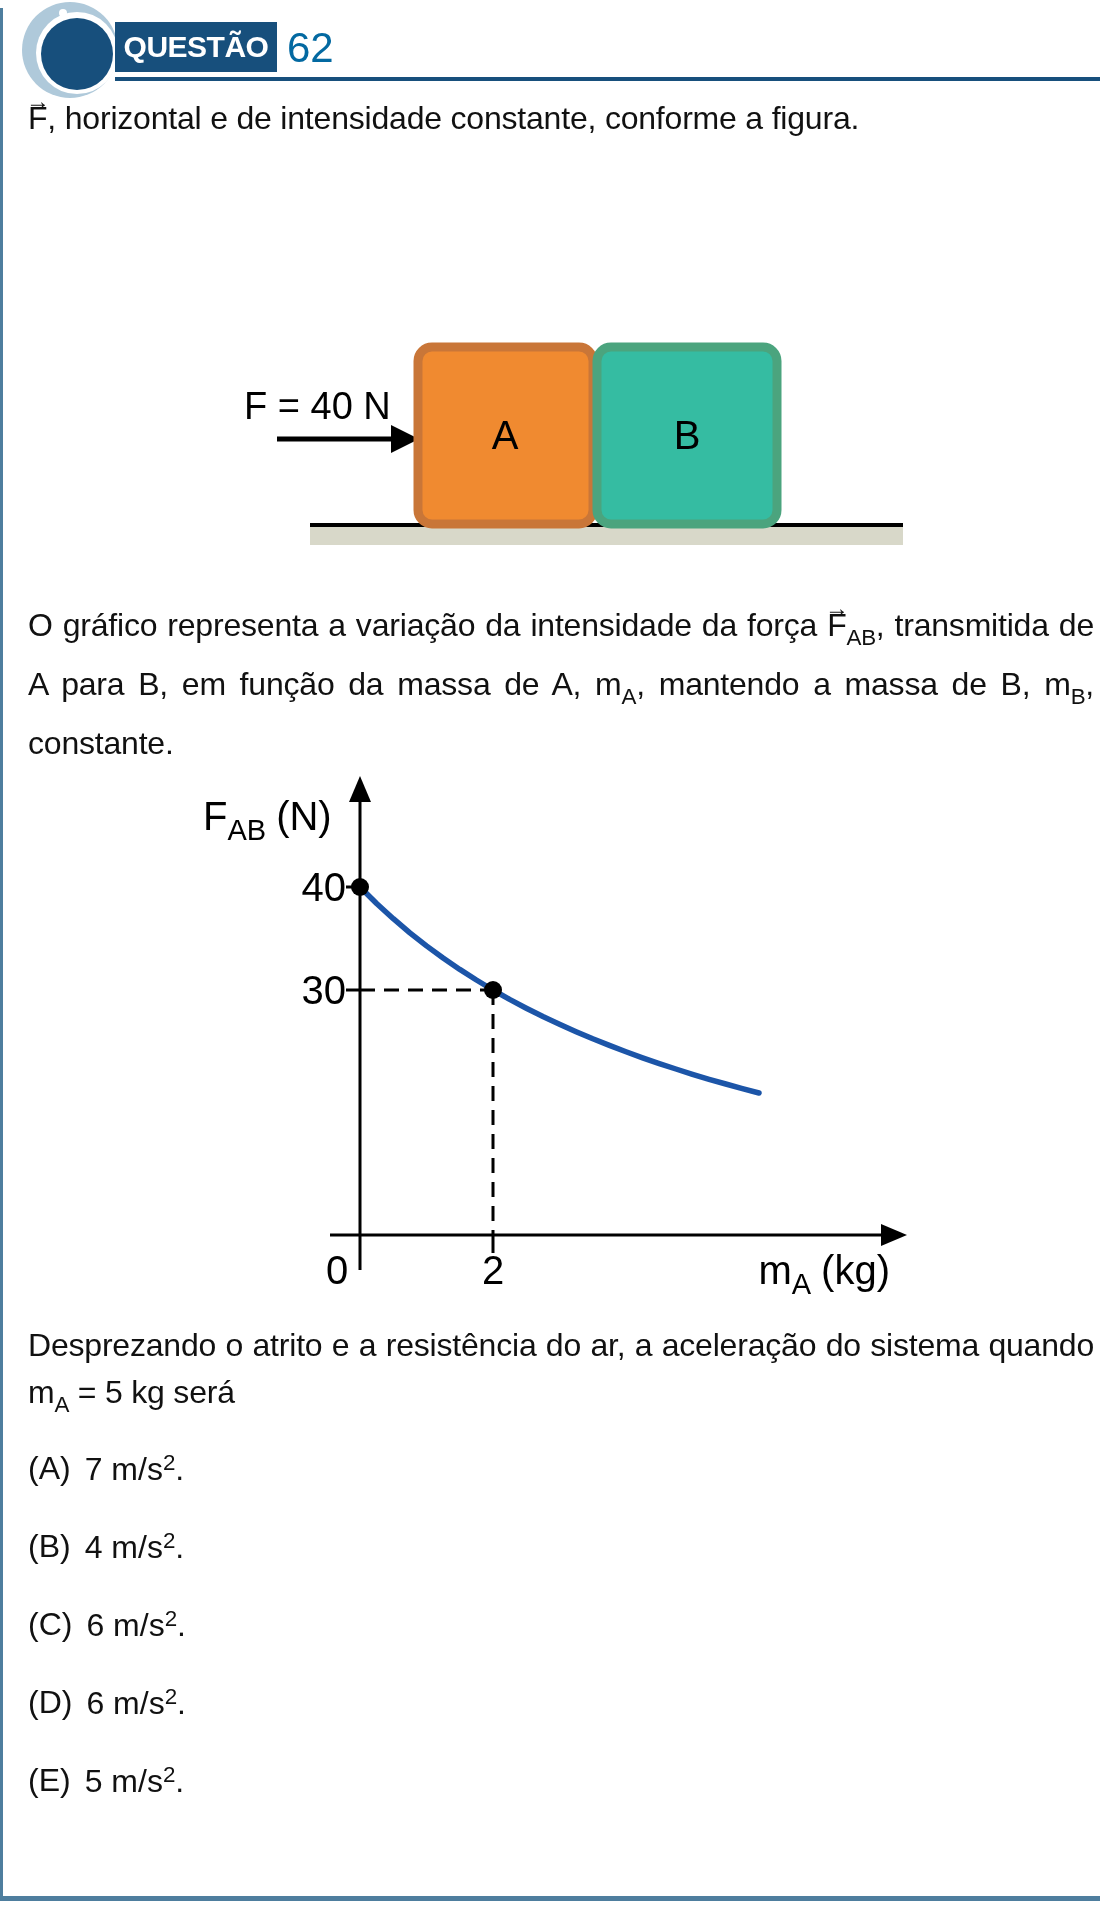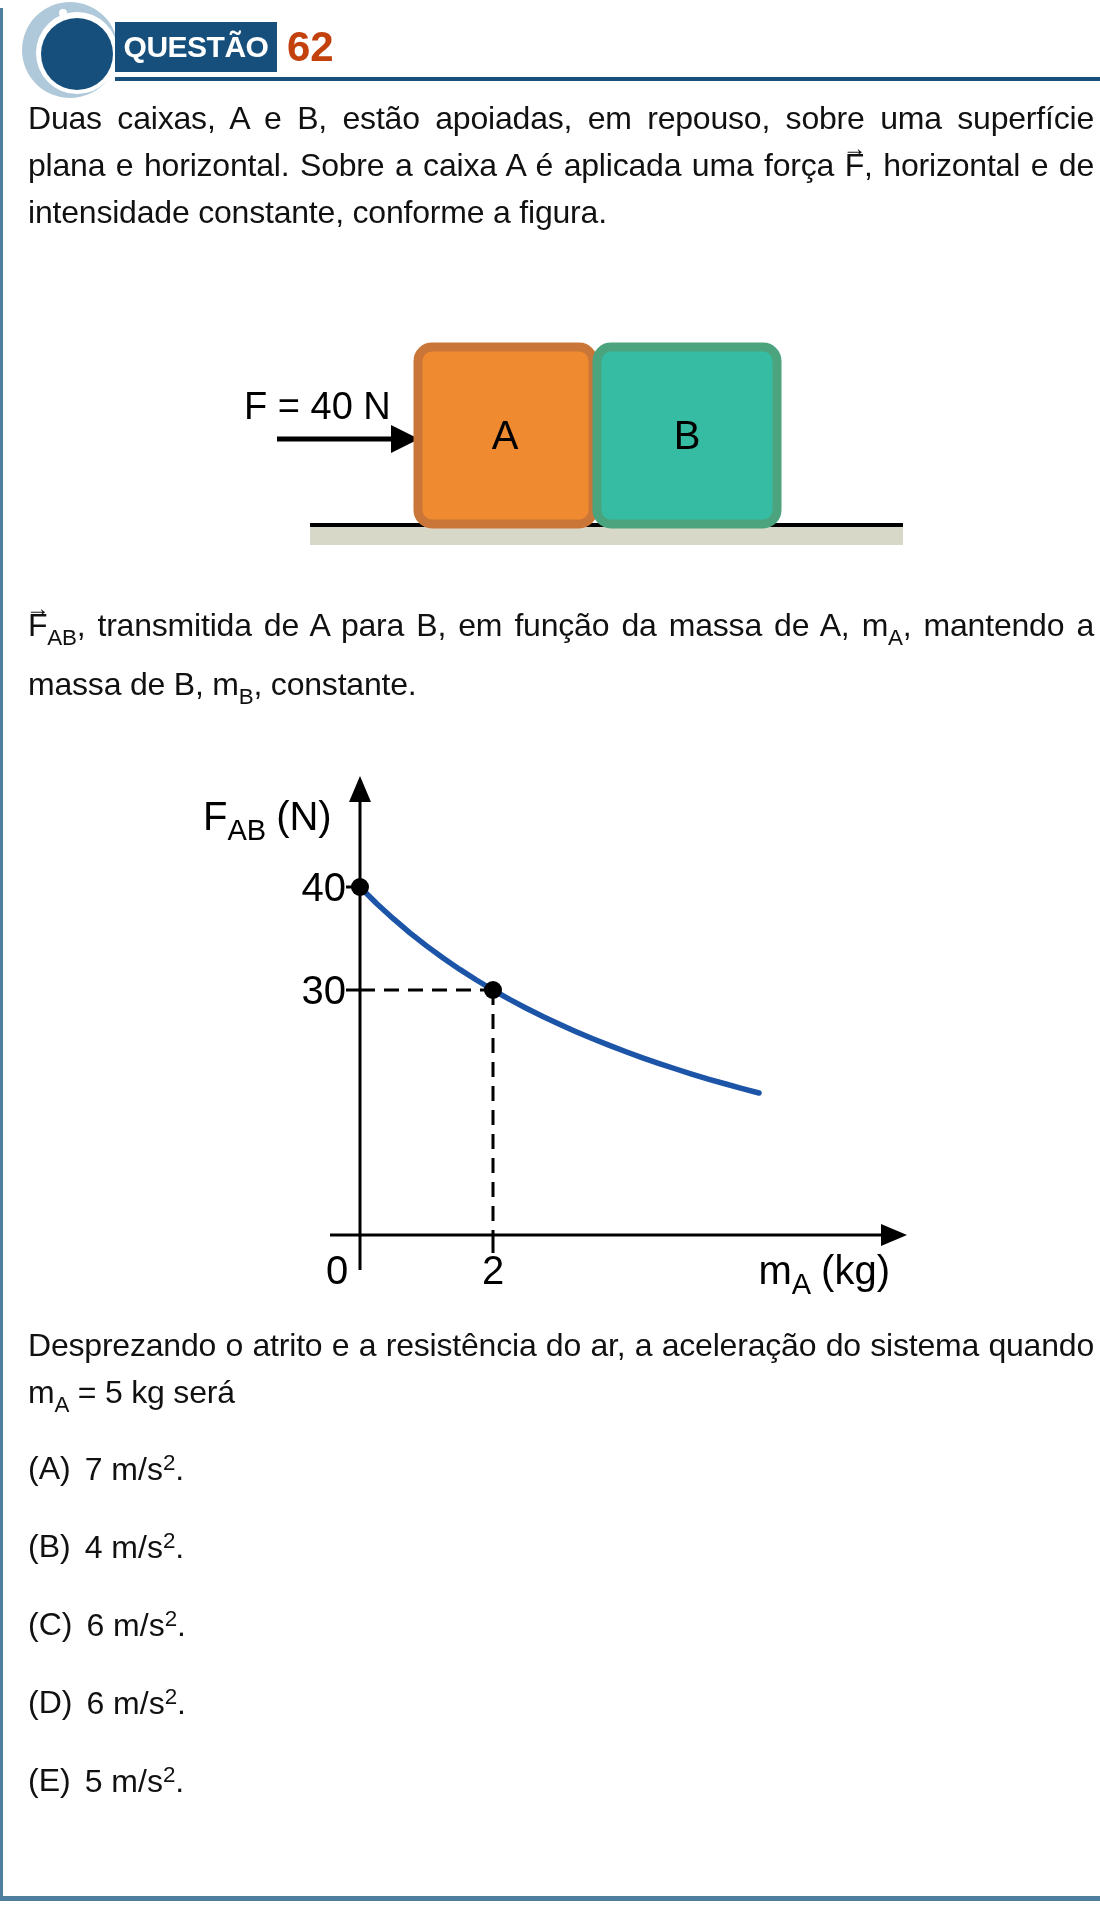--- a/index.html
+++ b/index.html
@@ -3,21 +3,21 @@
 <meta charset="utf-8">
 <style>
   html,body{margin:0;padding:0;background:#ffffff;}
   body{width:1100px;height:1908px;position:relative;font-family:"Liberation Sans",sans-serif;color:#111;overflow:hidden;}
   .abs{position:absolute;}
   
   .side-rule{left:0;top:8px;width:3px;height:1890px;background:#4E7E9E;}
   .bottom-rule{left:0;top:1896px;width:1100px;height:5px;background:#4E7E9E;}
   .badge{left:115px;top:22px;width:162px;height:50px;background:#174F7C;color:#fff;
          font-weight:bold;font-size:30px;letter-spacing:-0.5px;display:flex;align-items:center;justify-content:center;}
-  .qnum{left:287px;top:22px;height:50px;display:flex;align-items:center;color:#c2410c;font-weight:bold;font-size:42px;}
+  .qnum{left:287px;top:22px;height:50px;display:flex;align-items:flex-end;color:#0369a1;font-weight:normal;font-size:42px;}
   .head-rule{left:115px;top:77px;width:985px;height:4px;background:#174F7C;}
   
   .para{left:28px;width:1066px;font-size:32px;line-height:47px;letter-spacing:-0.2px;text-align:justify;}
   .p1{top:95px;}
   .p2{top:602px;}
   .p3{top:1322px;}
   .sub{font-size:0.70em;vertical-align:-0.40em;letter-spacing:-0.3px;}
   .sup{font-size:0.70em;vertical-align:0.45em;}
   .vec{position:relative;display:inline-block;}
   .varrow{position:absolute;left:50%;transform:translateX(-50%);top:-0.70em;font-size:0.74em;}
@@ -41,37 +41,37 @@
 
 <div class="abs badge">
   <span>QUESTÃO</span>
 </div>
 <div class="abs qnum">
   <span>62</span>
 </div>
 <div class="abs head-rule"></div>
 
 <div class="abs para p1">
-  <span>Duas caixas, A e B, estão apoiadas, em repouso, sobre uma superfície plana e horizontal. Sobre a caixa A é aplicada uma força </span><span class="vec"><span class="varrow">→</span><span>F</span></span><span>, horizontal e de intensidade constante, conforme a figura.</span>
+  <span class="vec"><span class="varrow">→</span><span>F</span></span><span>, horizontal e de intensidade constante, conforme a figura.</span>
 </div>
 
 <svg class="abs" style="left:0;top:330px" width="1100" height="235" viewBox="0 330 1100 235">
   <rect x="310" y="527" width="593" height="18" fill="#D8D8C9"></rect>
   <line x1="310" y1="525" x2="903" y2="525" stroke="#000" stroke-width="4"></line>
   <text x="244" y="419" font-size="38">F = 40 N</text>
   <line x1="277" y1="439" x2="393" y2="439" stroke="#000" stroke-width="5"></line>
   <polygon points="419,439 391,425 391,453" fill="#000"></polygon>
   <rect x="418" y="347" width="175" height="177" rx="14" fill="#F08A30" stroke="#C97638" stroke-width="9"></rect>
   <rect x="597" y="347" width="180" height="177" rx="14" fill="#35BCA2" stroke="#4BA47E" stroke-width="9"></rect>
   <text x="505" y="449" font-size="40" text-anchor="middle">A</text>
   <text x="687" y="449" font-size="40" text-anchor="middle">B</text>
 </svg>
 
 <div class="abs para p2">
-  <span class="vec"><span class="varrow">→</span><span>F</span></span><span class="sub">AB</span><span>, transmitida de A para B, em função da massa de A, </span><span>m</span><span class="sub">A</span><span>, mantendo a massa de B, </span><span>m</span><span class="sub">B</span><span>, constante.</span>
+  <span>O gráfico representa a variação da intensidade da força </span><span class="vec"><span class="varrow">→</span><span>F</span></span><span class="sub">AB</span><span>, transmitida de A para B, em função da massa de A, </span><span>m</span><span class="sub">A</span><span>, mantendo a massa de B, </span><span>m</span><span class="sub">B</span><span>, constante.</span>
 </div>
 
 <svg class="abs" style="left:0;top:760px" width="1100" height="560" viewBox="0 760 1100 560">
 
   <line x1="360" y1="792" x2="360" y2="1270" stroke="#000" stroke-width="3"></line>
   <polygon points="360,776 349,802 371,802" fill="#000"></polygon>
   <line x1="330" y1="1235" x2="893" y2="1235" stroke="#000" stroke-width="3"></line>
   <polygon points="907,1235 881,1224 881,1246" fill="#000"></polygon>
 
   <line x1="346" y1="887" x2="360" y2="887" stroke="#000" stroke-width="3"></line>

